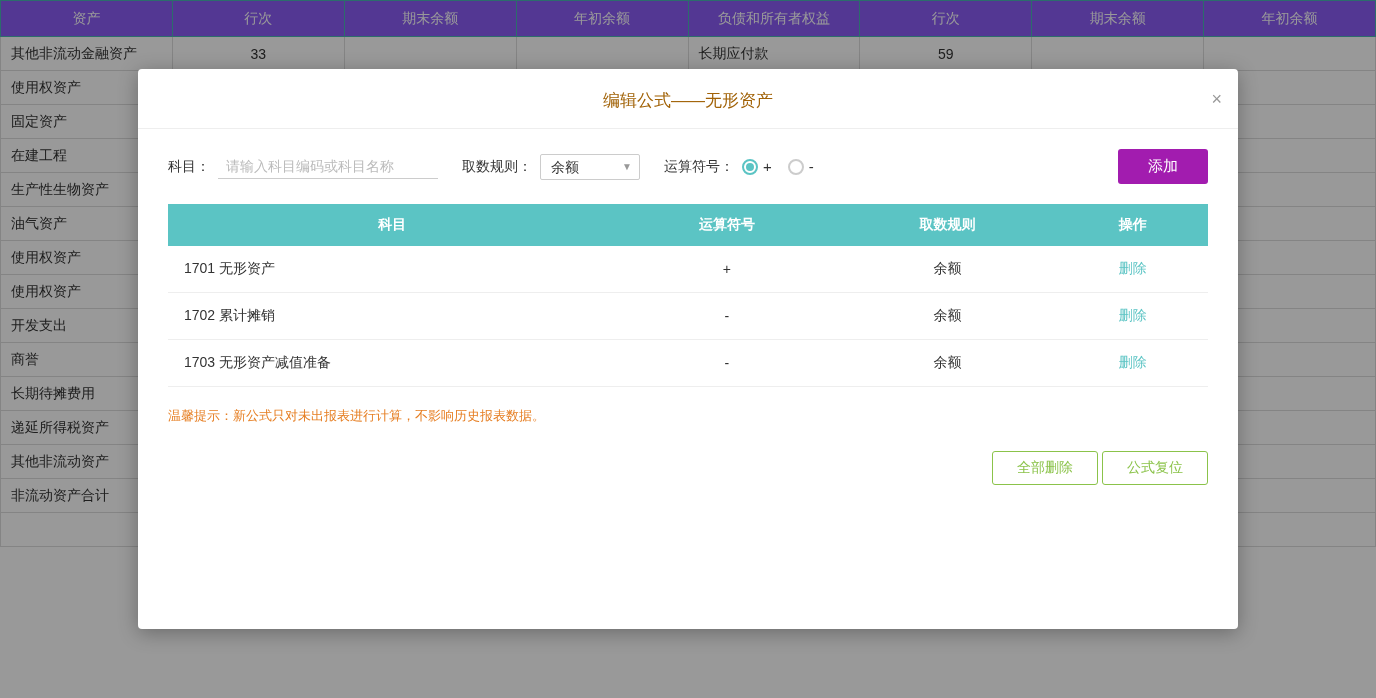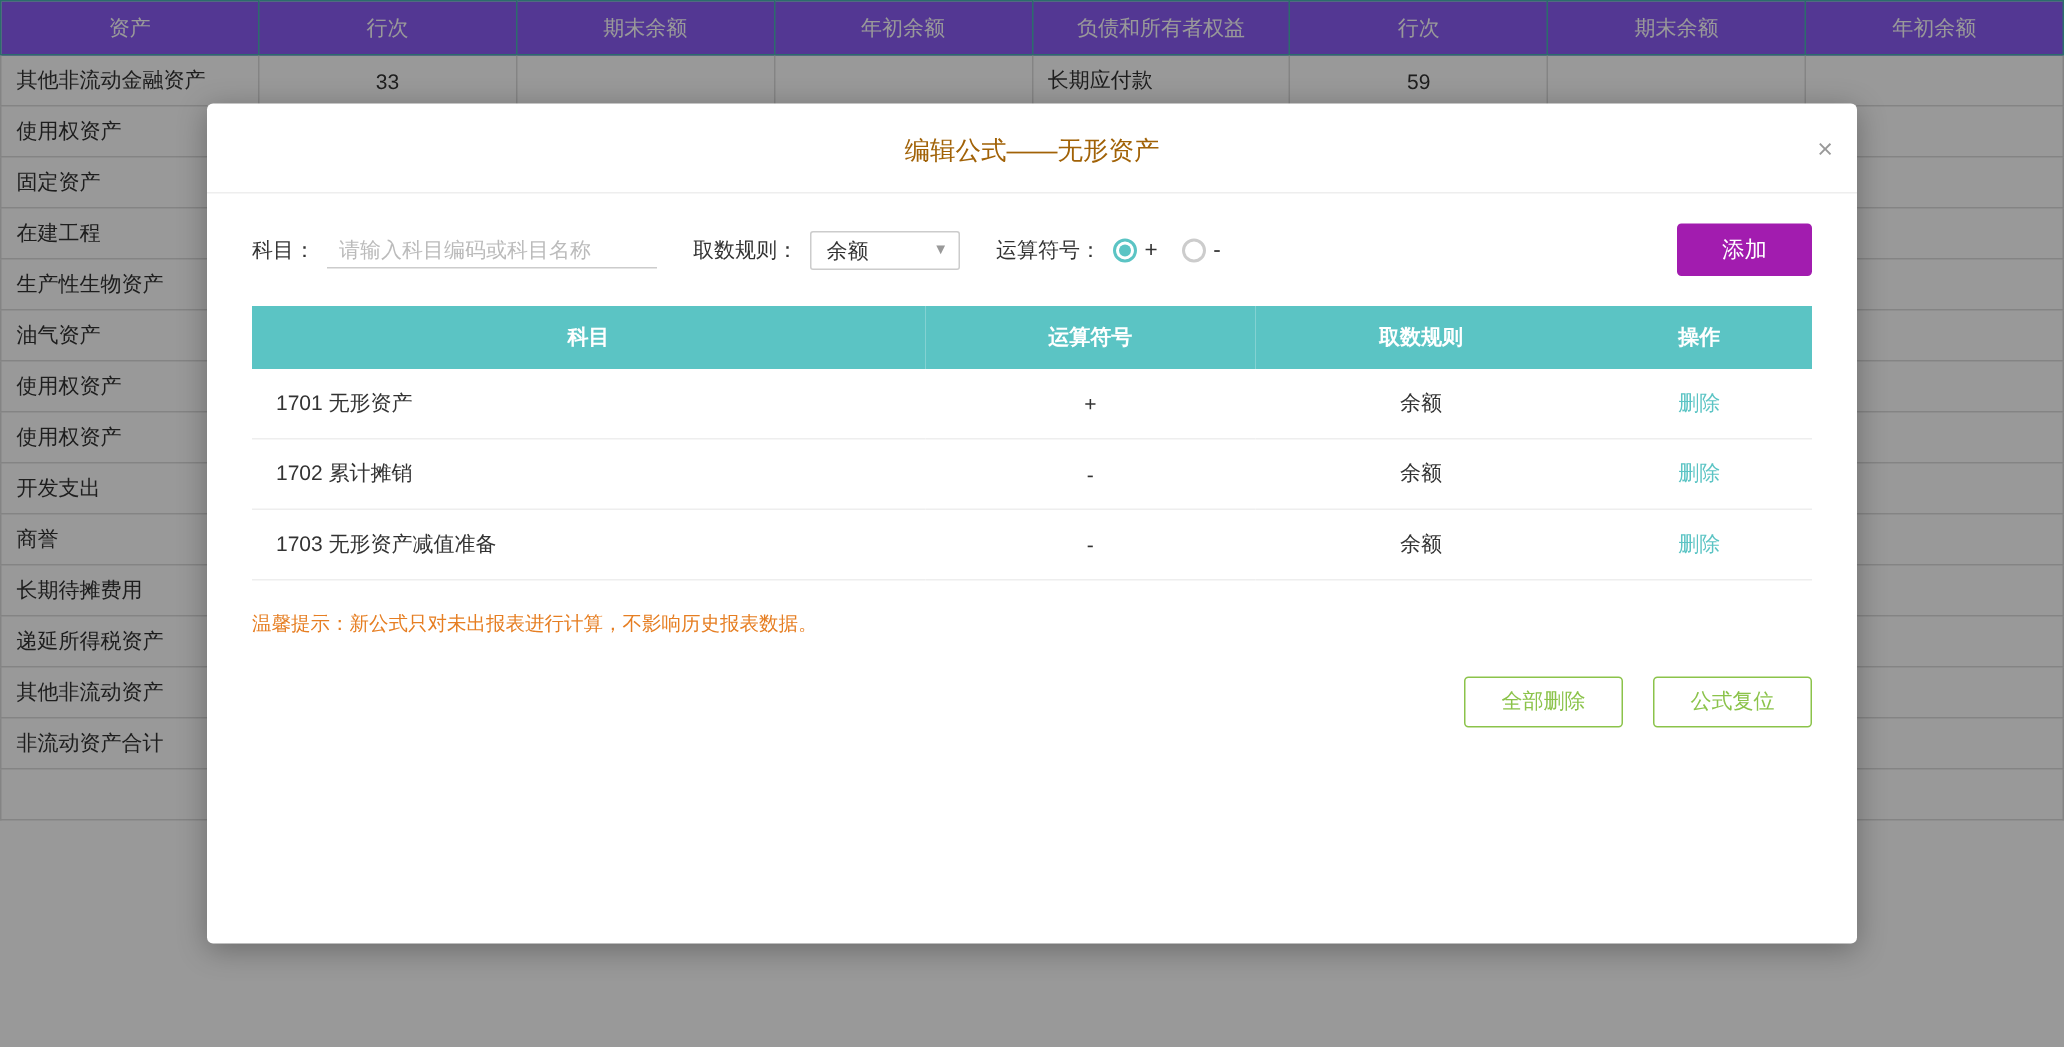--- a/index.html
+++ b/index.html
@@ -268,21 +268,21 @@
       padding: 20px 30px 16px;
       color: #e67e22;
       font-size: 13px;
     }
 
     
     .modal-footer {
       display: flex;
       justify-content: flex-end;
       padding: 10px 30px 24px;
-      gap: 20px;
+      gap: 4px;
     }
 
     .btn-outline {
       border: 1px solid #8bc34a;
       color: #8bc34a;
       background: #fff;
       border-radius: 3px;
       padding: 7px 24px;
       font-size: 14px;
       cursor: pointer;

